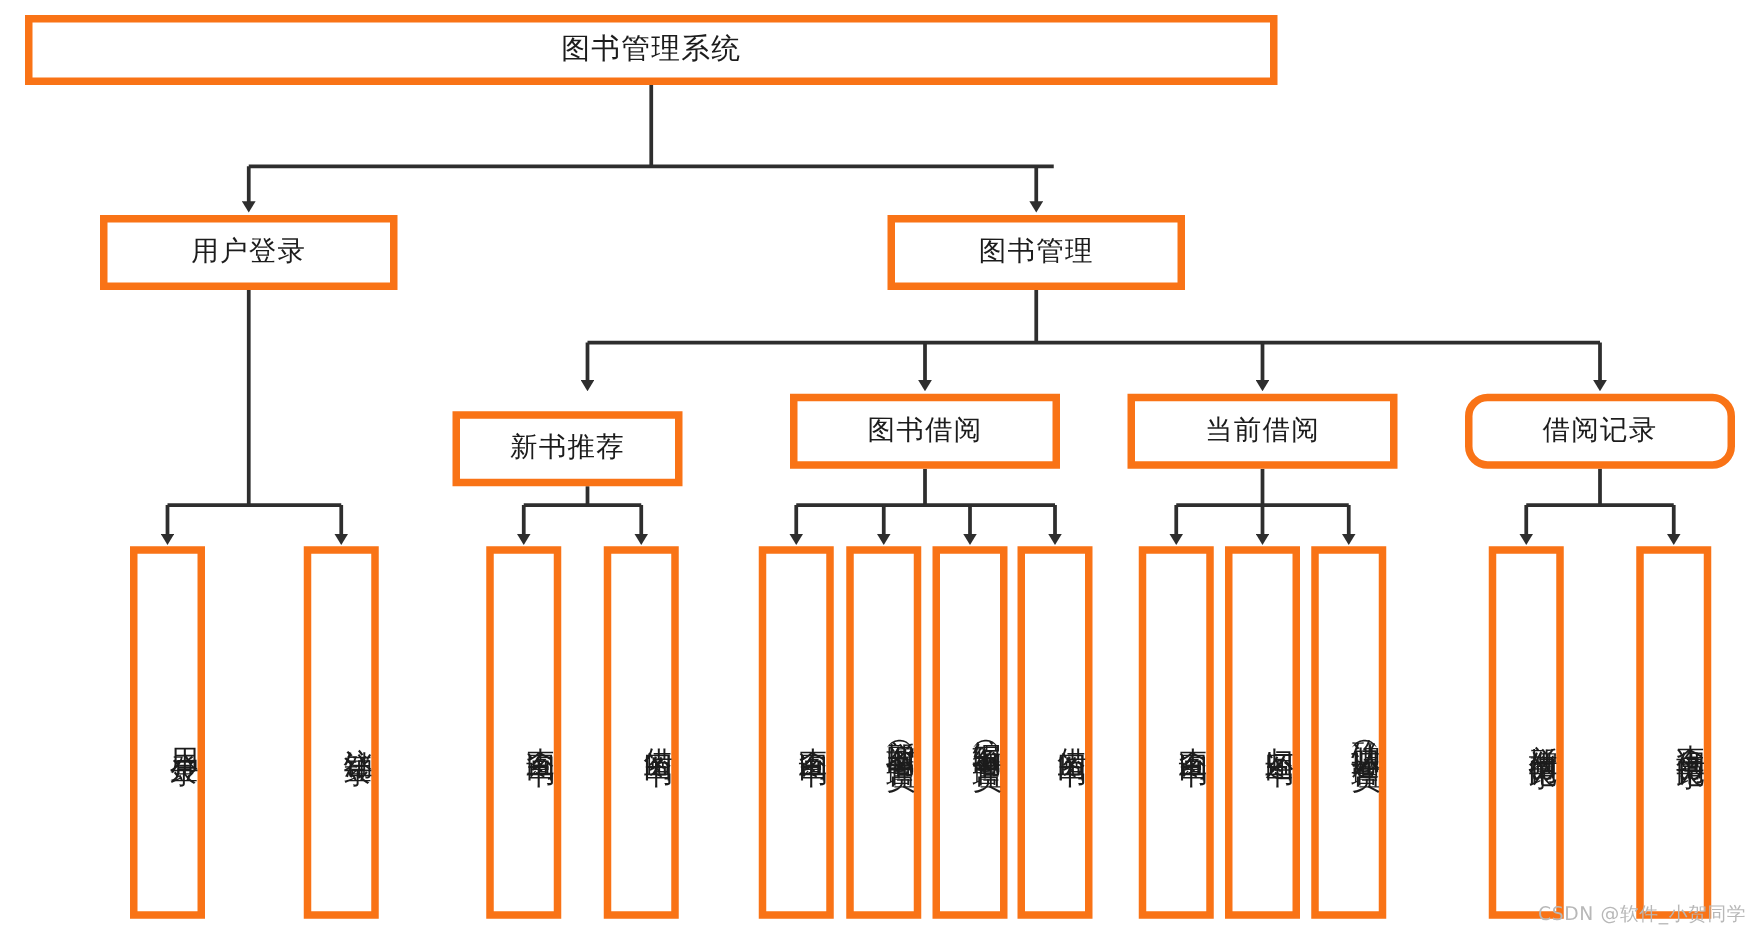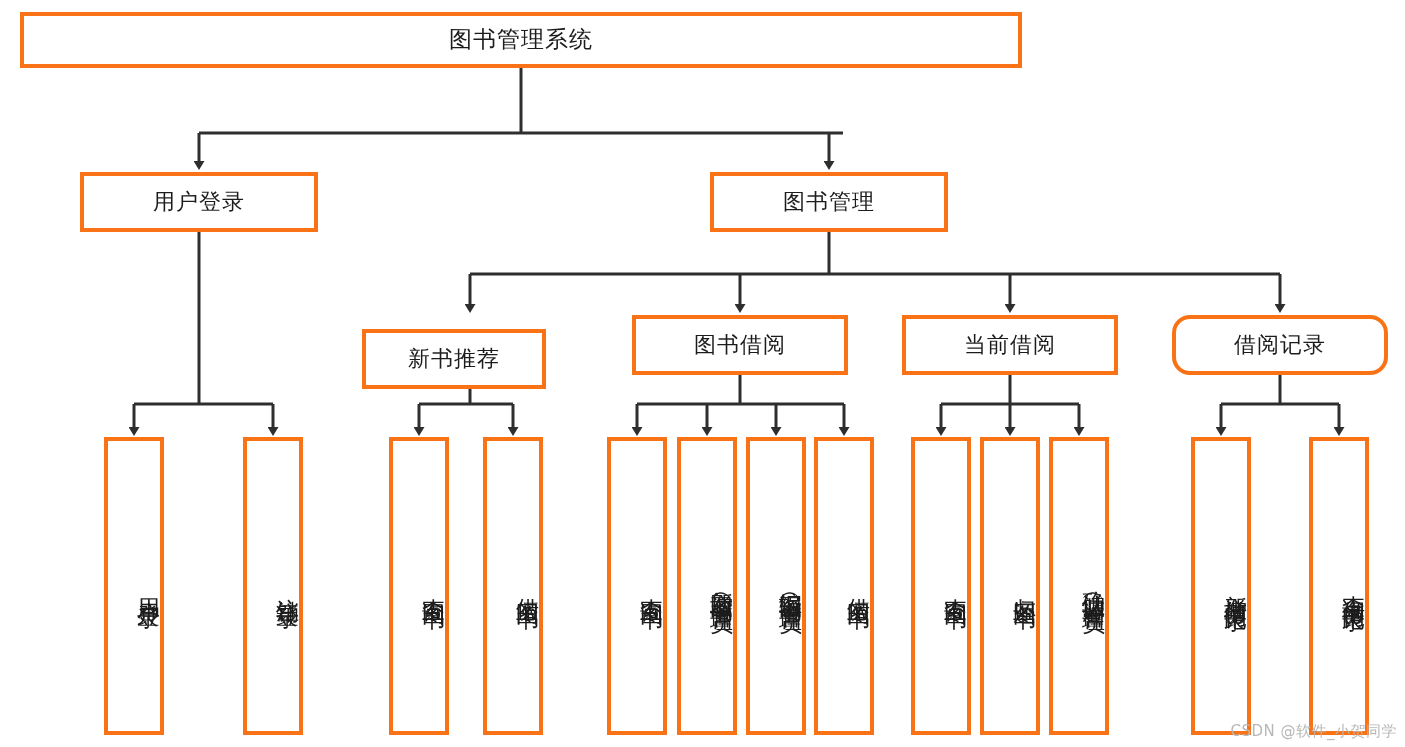--- a/index.html
+++ b/index.html
@@ -22,21 +22,21 @@
     left: 0;
     top: 0;
     width: 1405px;
     height: 747px;
     pointer-events: none;
   }
   .node {
     position: absolute;
     box-sizing: border-box;
     background: #ffffff;
-    border: 4px solid #f97316;
+    border: 6px solid #f97316;
     display: flex;
     align-items: center;
     justify-content: center;
     color: #1c1c1c;
   }
   .node.horiz {
     font-size: 22px;
     letter-spacing: 1px;
     line-height: 1.2;
   }

